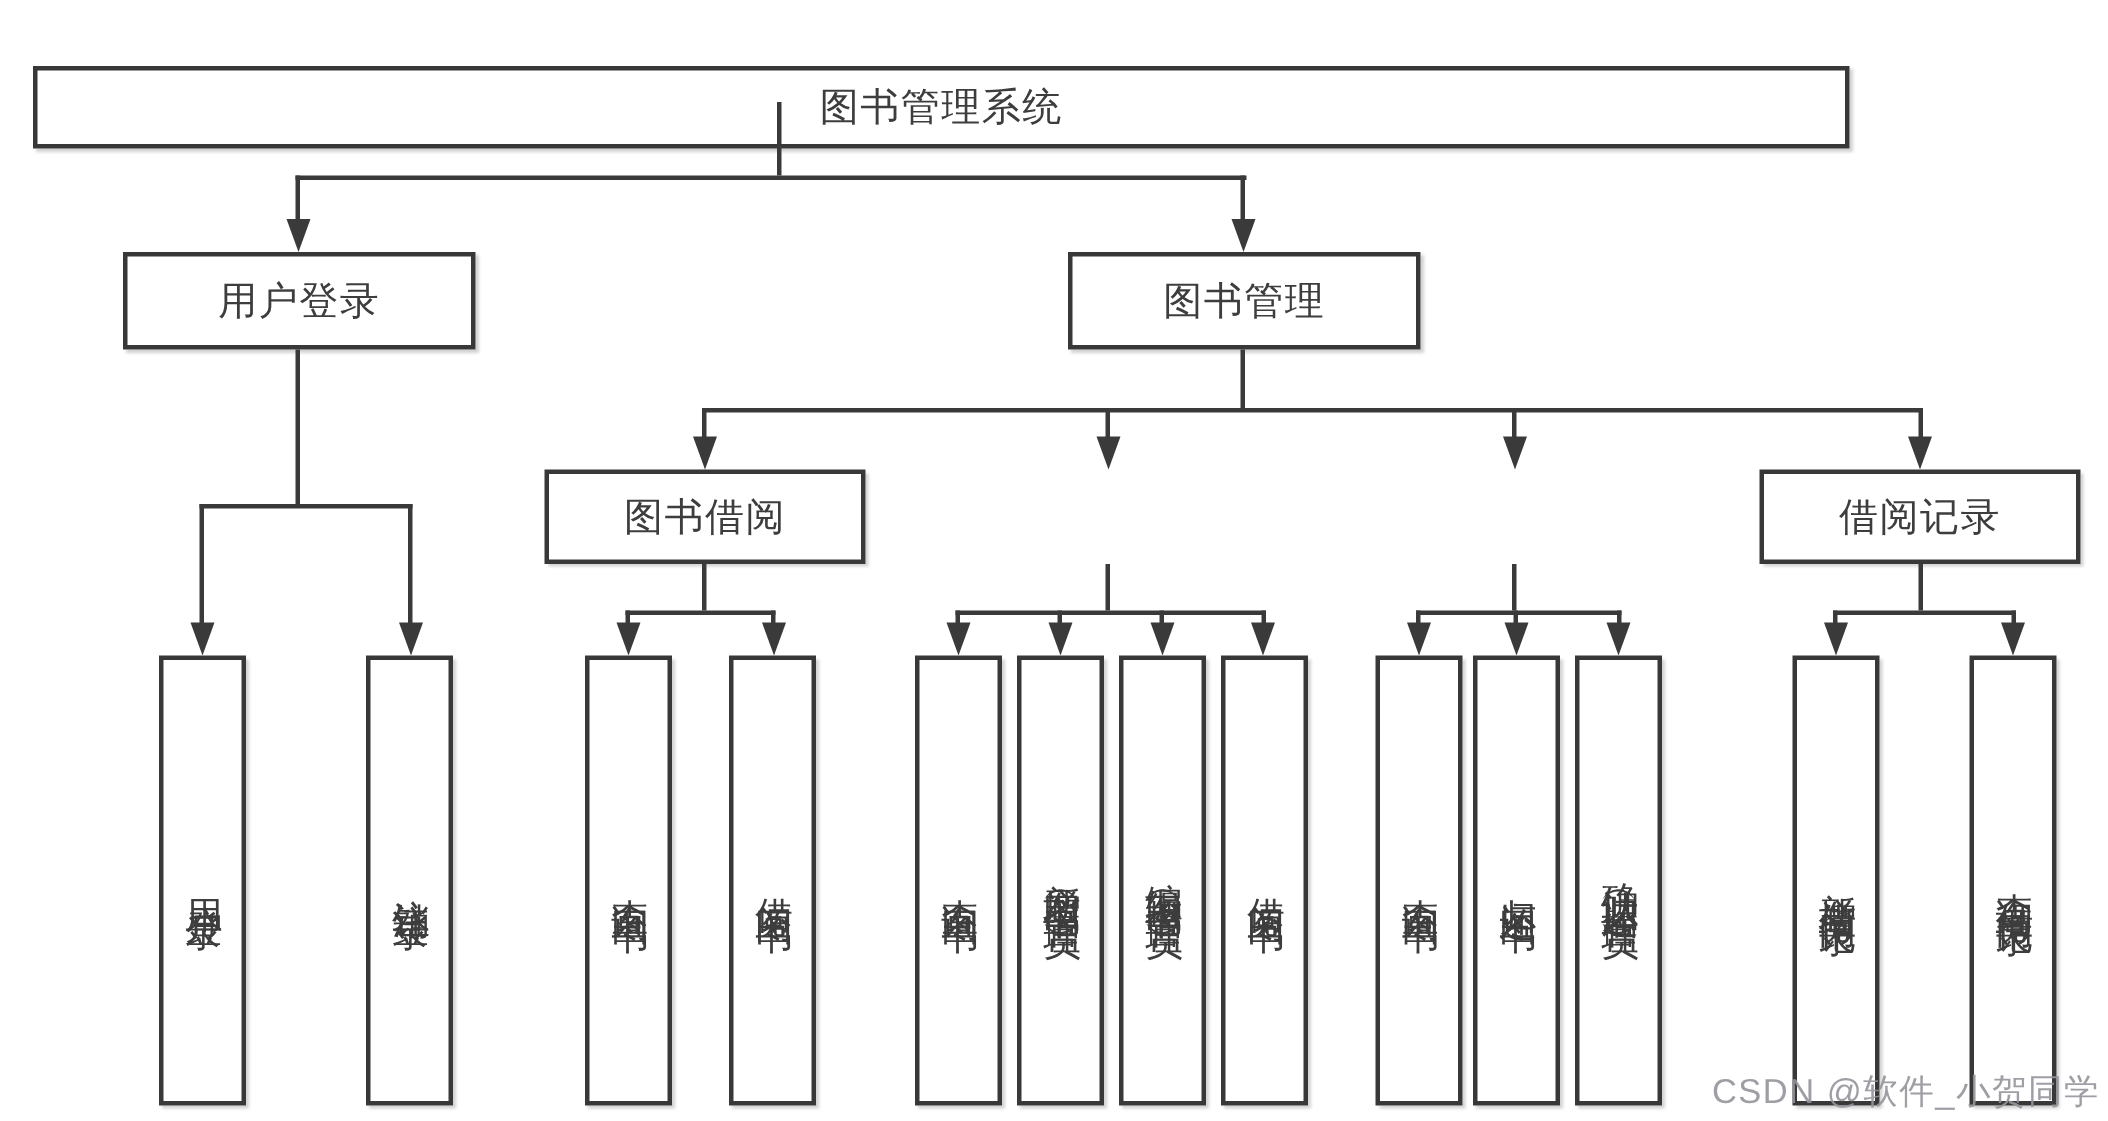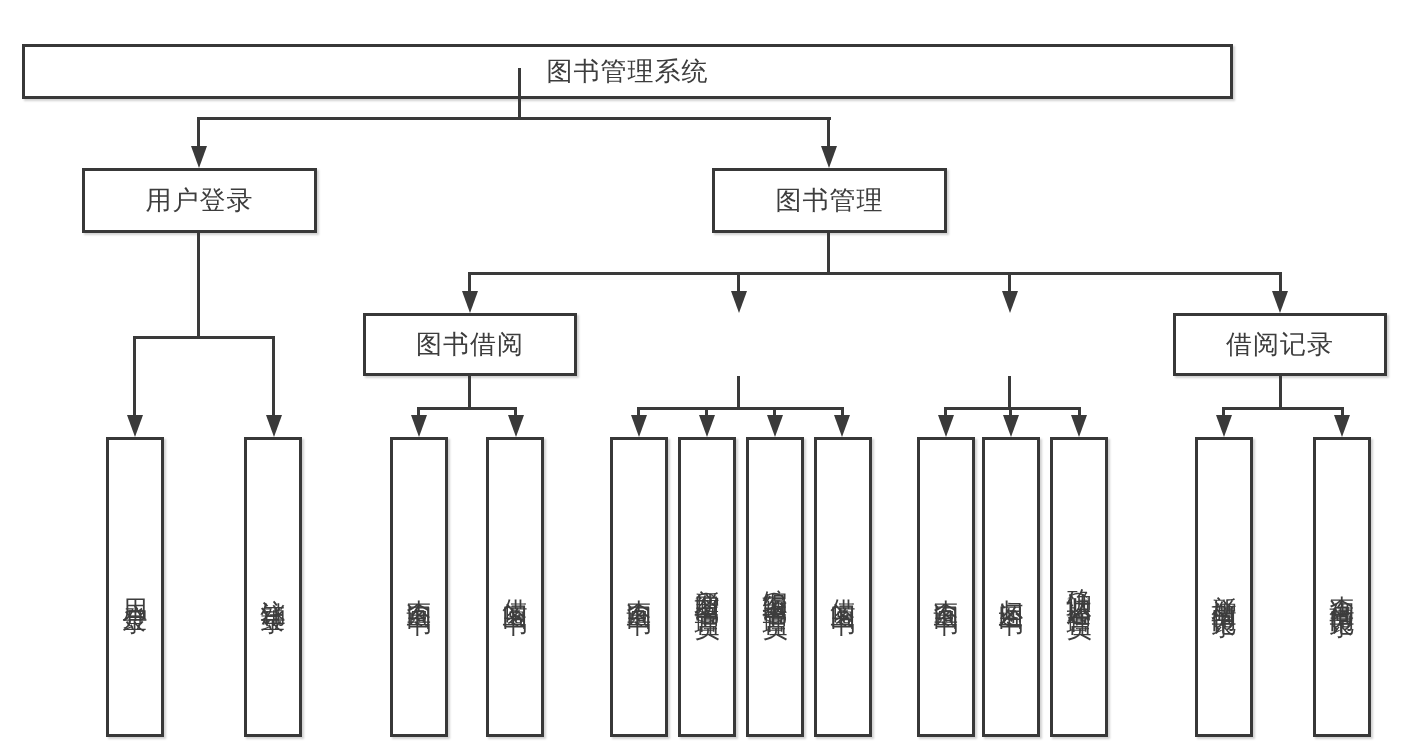--- a/index.html
+++ b/index.html
@@ -157,14 +157,15 @@
     <span>确认归还（管理员）</span>
   </div>
 
   <div class="vbox" style="left:1195px;">
     <span>新增借阅记录</span>
   </div>
   <div class="vbox" style="left:1313px;">
     <span>查询借阅记录</span>
   </div>
 
+  <div id="watermark">CSDN @软件_小贺同学</div>
 
 </div>
 
 </body></html>

